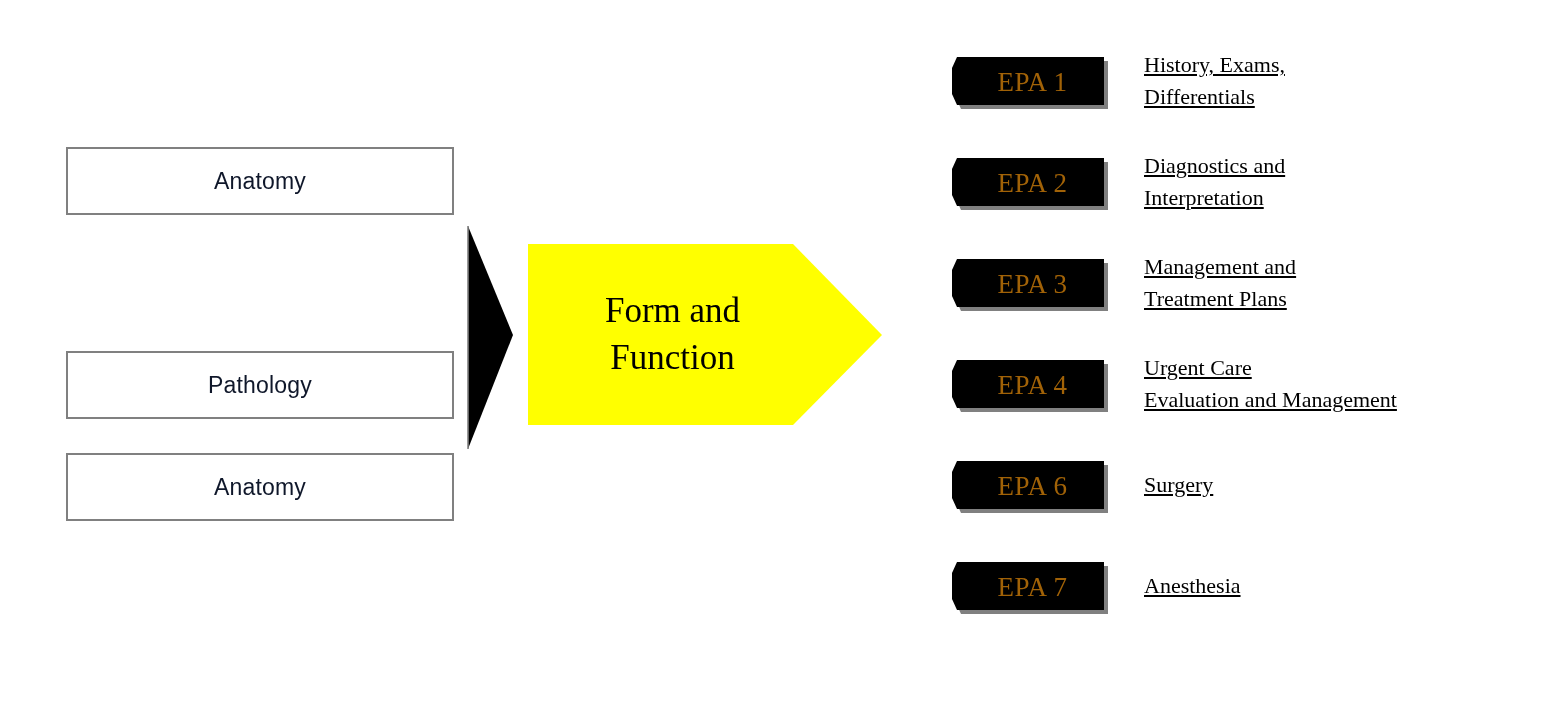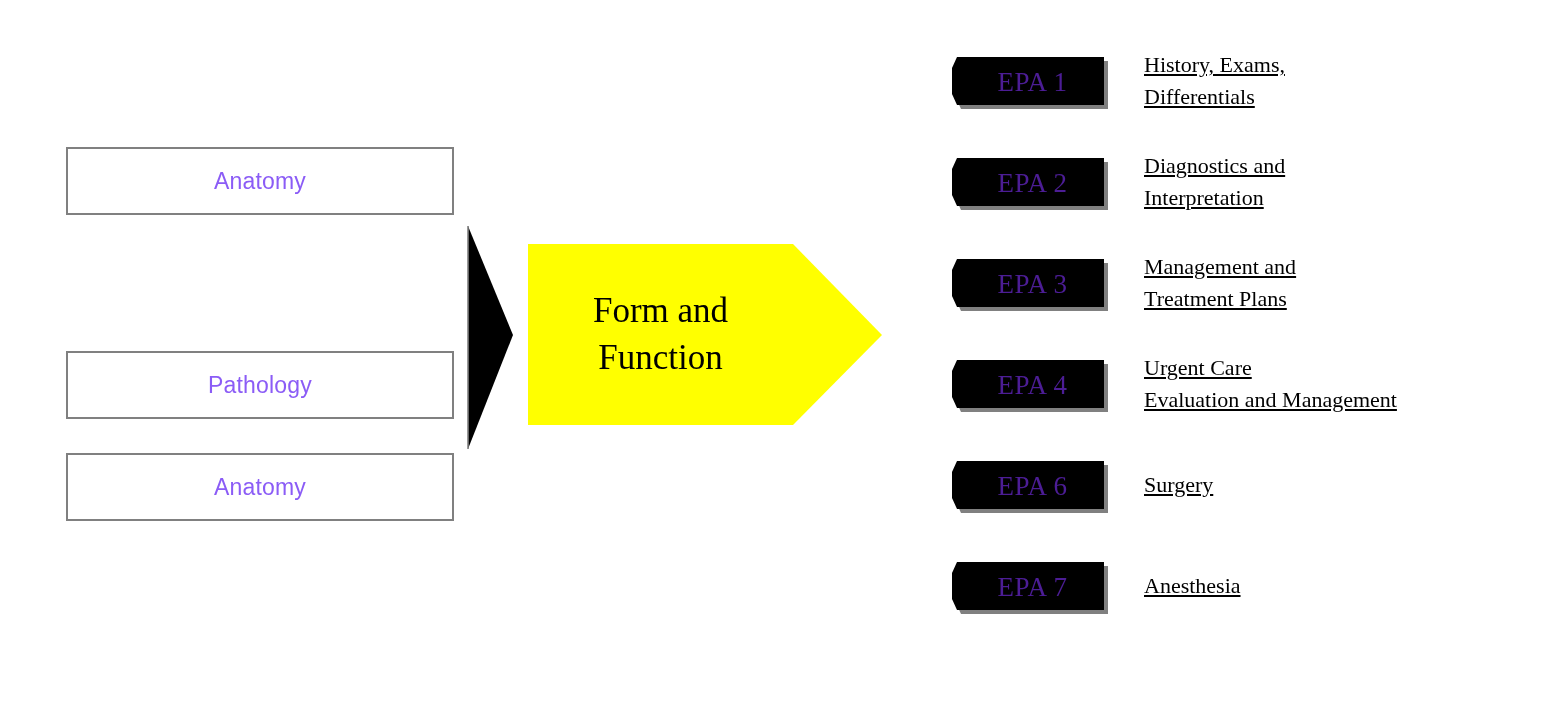--- a/index.html
+++ b/index.html
@@ -31,21 +31,21 @@
     box-sizing: border-box;
     border: 2px solid #808080;
     background: #ffffff;
     display: flex;
     align-items: center;
     justify-content: center;
   }
   .foundation-label {
     font-family: "Liberation Sans", sans-serif;
     font-size: 23px;
-    color: #8b5cf6;
+    color: #0f172a;
     line-height: 1;
     letter-spacing: 0.2px;
   }
   .fb0 { top: 147px; }
   .fb1 { top: 249px; }
   .fb2 { top: 351px; }
   .fb3 { top: 453px; }
 
   
   #connector-triangle {
@@ -73,20 +73,21 @@
     display: flex;
     flex-direction: column;
     align-items: center;
     justify-content: center;
     font-family: "Liberation Serif", serif;
     font-size: 35px;
     color: #000000;
     line-height: 1.32;
     text-align: center;
     pointer-events: none;
+    padding-left: 12px;
   }
 
   
   .epa-row {
     position: absolute;
     left: 952px;
     width: 560px;
     height: 60px;
   }
   .epa-chevron {
@@ -100,21 +101,21 @@
     position: absolute;
     left: 5px;
     top: 4px;
     width: 151px;
     height: 51px;
     display: flex;
     align-items: center;
     justify-content: center;
     font-family: "Liberation Serif", serif;
     font-size: 27px;
-    color: #4c1d95;
+    color: #a16207;
     letter-spacing: 0.5px;
     pointer-events: none;
   }
   .epa-desc {
     position: absolute;
     left: 192px;
     top: -4px;
     width: 360px;
     font-family: "Liberation Serif", serif;
     font-size: 22px;

